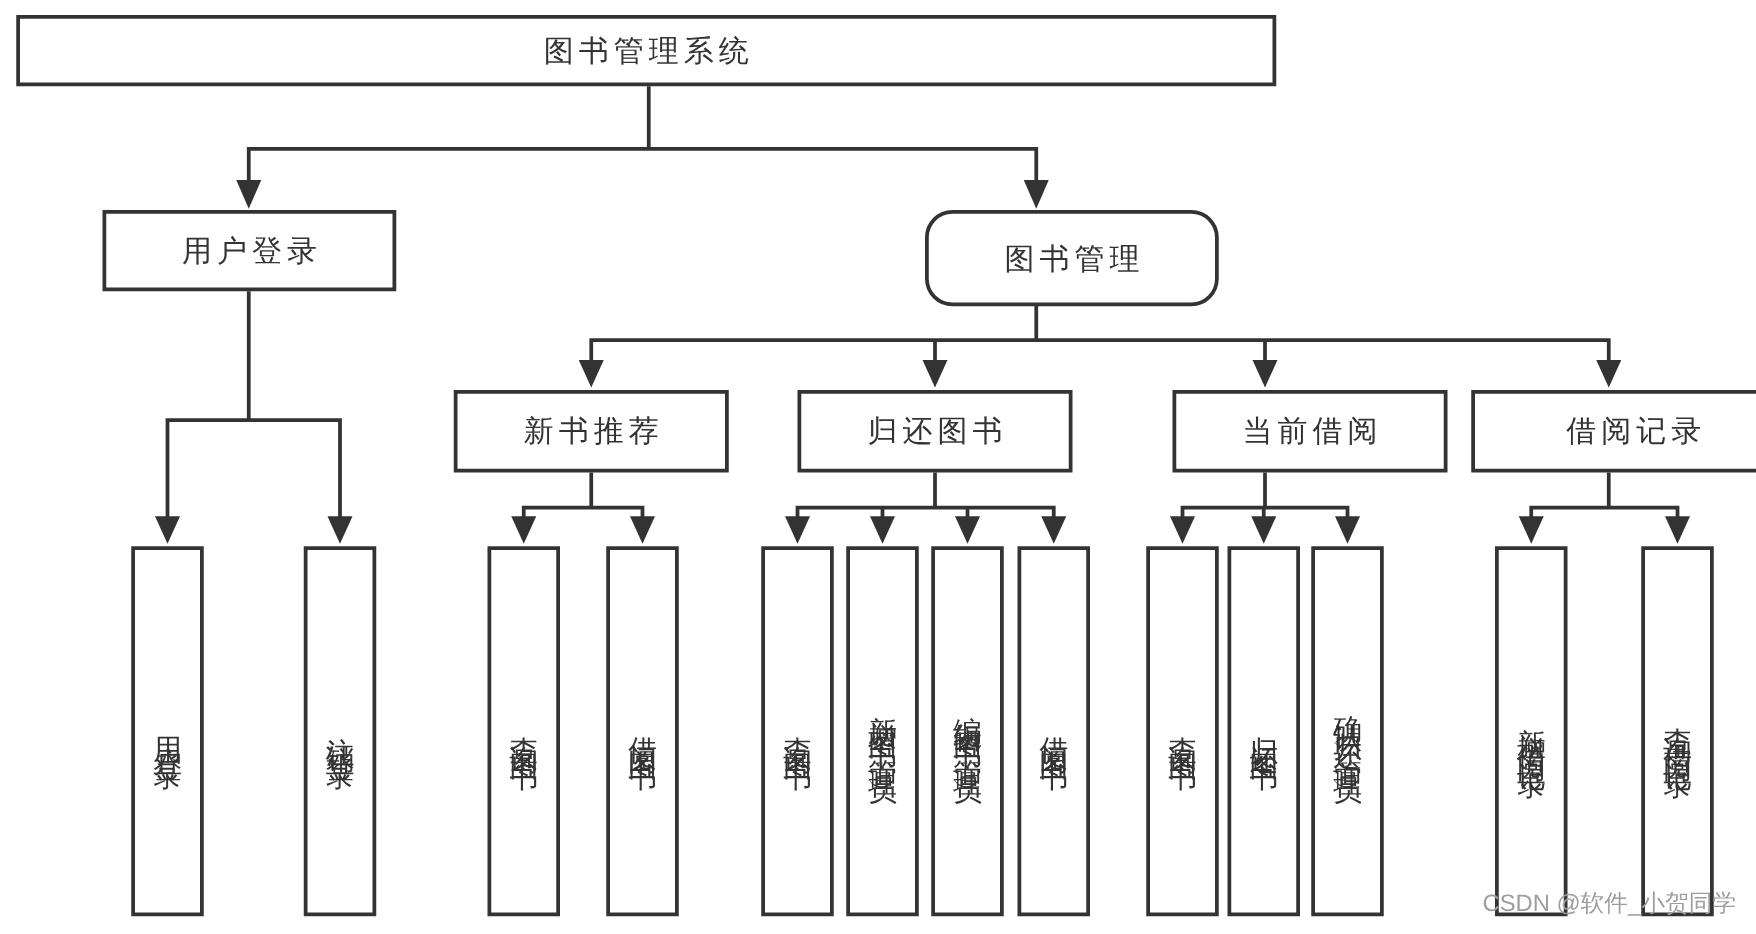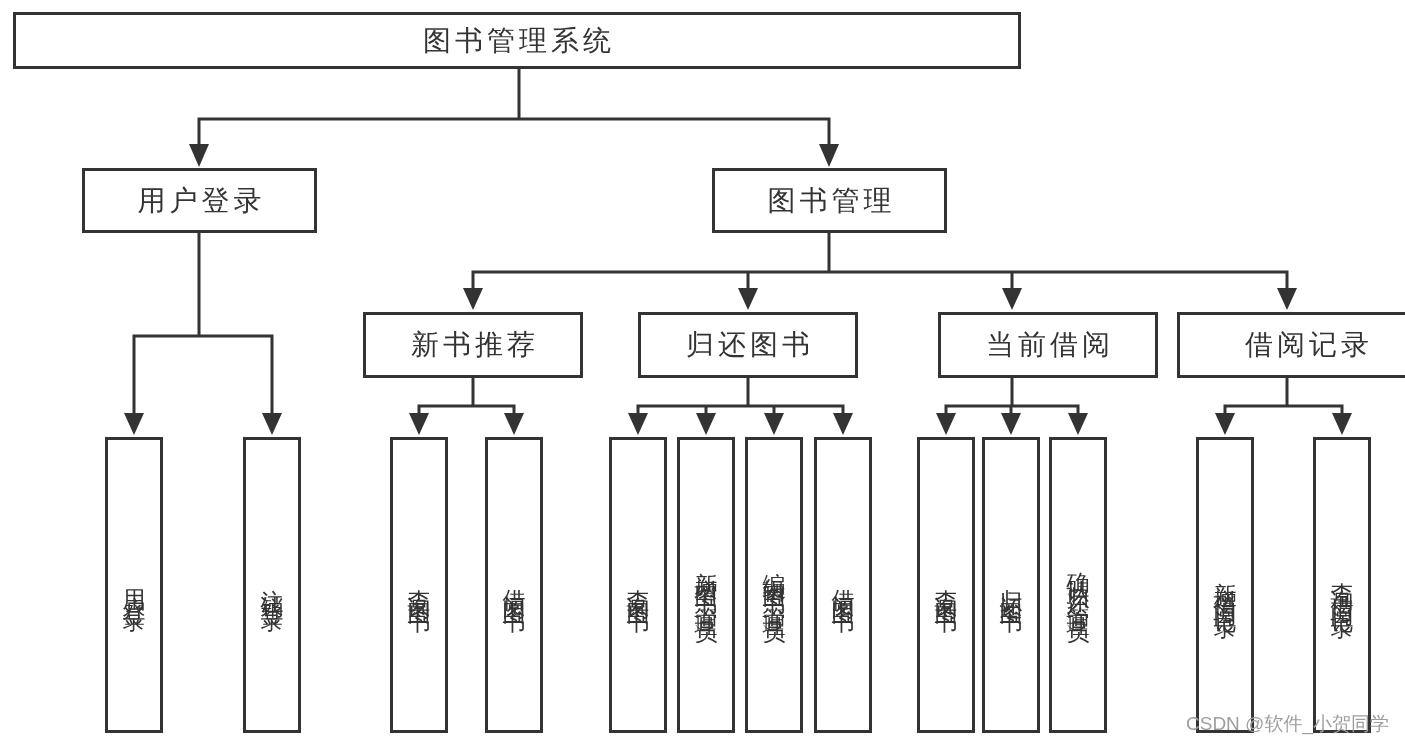--- a/index.html
+++ b/index.html
@@ -31,21 +31,21 @@
   .connectors polygon {
     fill: var(--line-color);
     stroke: none;
   }
   .hbox {
     position: absolute;
     background: var(--bg-color);
     border: 3px solid var(--line-color);
     color: var(--text-color);
     display: flex; align-items: center; justify-content: center;
-    font-size: 28px;
+    font-size: 24px;
     letter-spacing: 4px;
     text-indent: 4px; 
     white-space: nowrap;
   }
   .vbox {
     position: absolute;
     top: 437px; width: 58px; height: 296px;
     background: var(--bg-color);
     border: 3px solid var(--line-color);
     color: var(--text-color);
@@ -116,21 +116,21 @@
     <g>
       <path d="M1287 375 V406 M1223.5 406 H1343.5 M1225 406 V415 M1342 406 V415"></path>
       <polygon points="1215,413 1235,413 1225,435"></polygon>
       <polygon points="1332,413 1352,413 1342,435"></polygon>
     </g>
   </svg>
 
   <div class="hbox" style="left:13px; top:12px; width:1008px; height:57px;">图书管理系统</div>
 
   <div class="hbox" style="left:82px; top:168px; width:235px; height:65px;">用户登录</div>
-  <div class="hbox" style="left:712px; top:168px; width:235px; height:65px;">图书管理</div>
+  <div class="hbox" style="left:740px; top:168px; width:235px; height:77px;border-radius:22px;">图书管理</div>
 
   <div class="hbox" style="left:363px; top:312px; width:220px; height:66px;">新书推荐</div>
   <div class="hbox" style="left:638px; top:312px; width:220px; height:66px;">归还图书</div>
   <div class="hbox" style="left:902px; top:312px; width:220px; height:66px;margin-left:36px;">当前借阅</div>
   <div class="hbox" style="left:1177px; top:312px; width:260px; height:66px;">借阅记录</div>
 
   <div class="vbox" style="left:105px;">用户登录</div>
   <div class="vbox" style="left:243px;">注销登录</div>
 
   <div class="vbox" style="left:390px;">查询图书</div>

